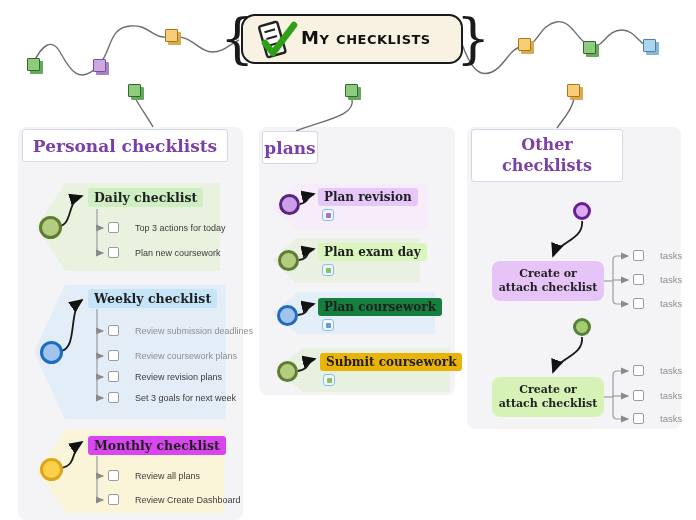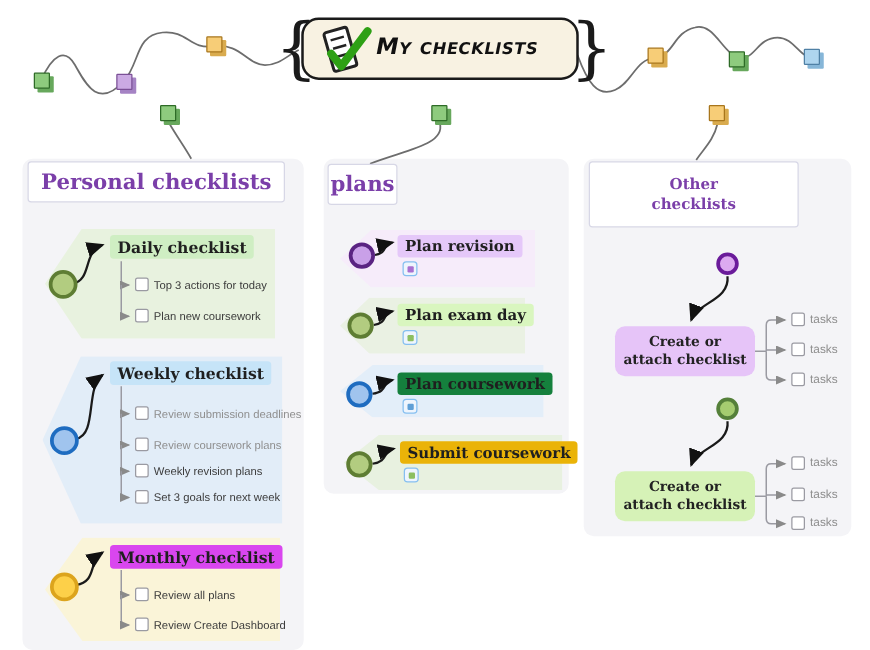--- a/index.html
+++ b/index.html
@@ -32,21 +32,21 @@
 
   
   .title-chip{z-index:4;padding:2px 6px;border-radius:3px;white-space:nowrap;
       font-family:"DejaVu Serif",serif;font-weight:bold;font-size:12.5px;color:#1f1f1f;}
   .title-chip.midsz{font-size:12px;}
 
   
   .item{z-index:4;display:flex;align-items:center;gap:4px;white-space:nowrap;}
   .cb{width:9px;height:9px;border:1.2px solid #9a9aa2;border-radius:2px;background:#fff;
       flex:0 0 auto;display:inline-block;}
-  .lbl{font-size:9px;color:#3c3c3c;}
+  .lbl{font-size:9px;color:#3c3c3c;margin-left:12px;}
   .lbl.dim{color:#8f8f8f;text-align:right;}
   .lbl.task{color:#8f8f8f;font-size:9.5px;}
 
   
   .badge{z-index:4;width:12px;height:12px;border:1.5px solid #85bff0;border-radius:3px;
       background:#eef5fd;display:flex;align-items:center;justify-content:center;}
   .badge::after{content:"";width:5px;height:5px;border-radius:1px;display:block;}
   .badge.bp::after{background:#a96fd0;}
   .badge.bg::after{background:#8cbf60;}
   .badge.bb::after{background:#5f9fd6;}
@@ -147,39 +147,39 @@
 <div class="abs brace" style="left:456px;top:12px;">}</div>
 <svg class="abs" style="left:252px;top:18px;z-index:5;" width="48" height="44" viewBox="0 0 48 44">
   <g transform="rotate(-16 22 22)">
     <rect x="11" y="5" width="19" height="32" rx="2" fill="#ffffff" stroke="#222" stroke-width="2.4"></rect>
     <line x1="15" y1="12" x2="26" y2="12" stroke="#222" stroke-width="2"></line>
     <line x1="15" y1="19" x2="26" y2="19" stroke="#222" stroke-width="2"></line>
     <line x1="15" y1="26" x2="26" y2="26" stroke="#222" stroke-width="2"></line>
   </g>
   <path d="M13 25 L21 35 L42 7" stroke="#2ea015" stroke-width="6.5" fill="none" stroke-linecap="round" stroke-linejoin="round"></path>
 </svg>
-<div class="abs banner-title" style="left:301px;top:27px;font-style:italic;">My checklists</div>
+<div class="abs banner-title" style="left:301px;top:27px;">My checklists</div>
 
 <div class="abs sq g" style="left:27px;top:58px;"></div>
 <div class="abs sq p" style="left:93px;top:59px;"></div>
 <div class="abs sq o" style="left:165px;top:29px;"></div>
 <div class="abs sq g" style="left:128px;top:84px;"></div>
 <div class="abs sq g" style="left:345px;top:84px;"></div>
 <div class="abs sq o" style="left:518px;top:38px;"></div>
 <div class="abs sq g" style="left:583px;top:41px;"></div>
 <div class="abs sq b" style="left:643px;top:39px;"></div>
 <div class="abs sq o" style="left:567px;top:84px;"></div>
 
 <div class="abs hdr" style="left:22px;top:129px;width:206px;height:33px;font-size:17px;">
   <span>Personal checklists</span>
 </div>
 <div class="abs hdr" style="left:262px;top:131px;width:56px;height:33px;font-size:17px;">
   <span>plans</span>
 </div>
-<div class="abs hdr" style="left:471px;top:129px;width:168px;height:53px;font-size:12px;line-height:1.3;">
+<div class="abs hdr" style="left:471px;top:129px;width:152px;height:53px;font-size:16px;line-height:1.3;">
   <span style="max-width:105px;">Other checklists</span>
 </div>
 
 <div class="abs node big n-green" style="left:39px;top:216px;"></div>
 <div class="abs node big n-blue" style="left:40px;top:341px;"></div>
 <div class="abs node big n-yellow" style="left:40px;top:458px;"></div>
 
 <div class="abs title-chip" style="left:88px;top:188px;background:#cfeec3;">Daily checklist</div>
 <div class="abs title-chip" style="left:88px;top:289px;background:#c6e4f8;">Weekly checklist</div>
 <div class="abs title-chip" style="left:88px;top:436px;background:#d946ef;">Monthly checklist</div>
@@ -195,21 +195,21 @@
 <div class="abs item" style="left:108px;top:325px;">
   <span class="cb"></span>
   <span class="lbl dim">Review submission deadlines</span>
 </div>
 <div class="abs item" style="left:108px;top:350px;">
   <span class="cb"></span>
   <span class="lbl dim">Review coursework plans</span>
 </div>
 <div class="abs item" style="left:108px;top:371px;">
   <span class="cb"></span>
-  <span class="lbl">Weekly revision plans</span>
+  <span class="lbl">Review revision plans</span>
 </div>
 <div class="abs item" style="left:108px;top:392px;">
   <span class="cb"></span>
   <span class="lbl">Set 3 goals for next week</span>
 </div>
 <div class="abs item" style="left:108px;top:470px;">
   <span class="cb"></span>
   <span class="lbl">Review all plans</span>
 </div>
 <div class="abs item" style="left:108px;top:494px;">

